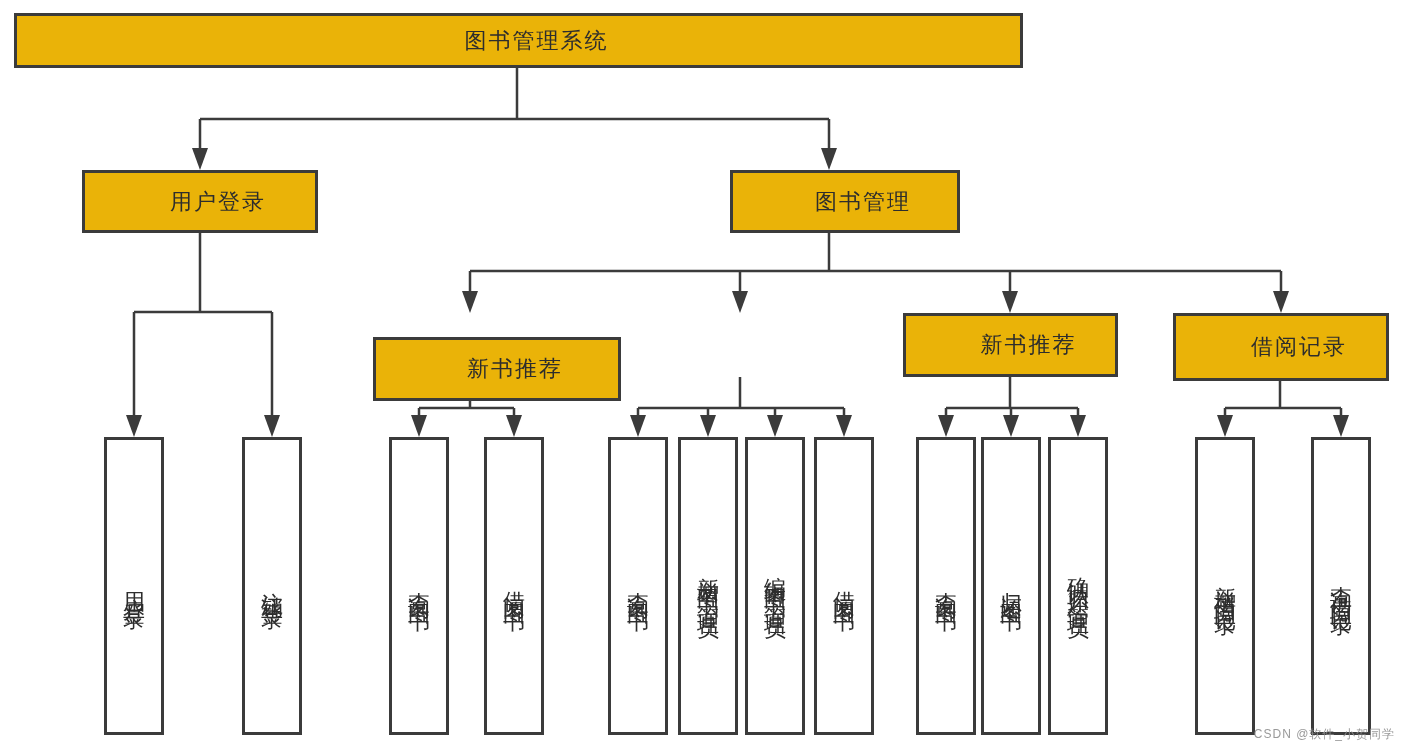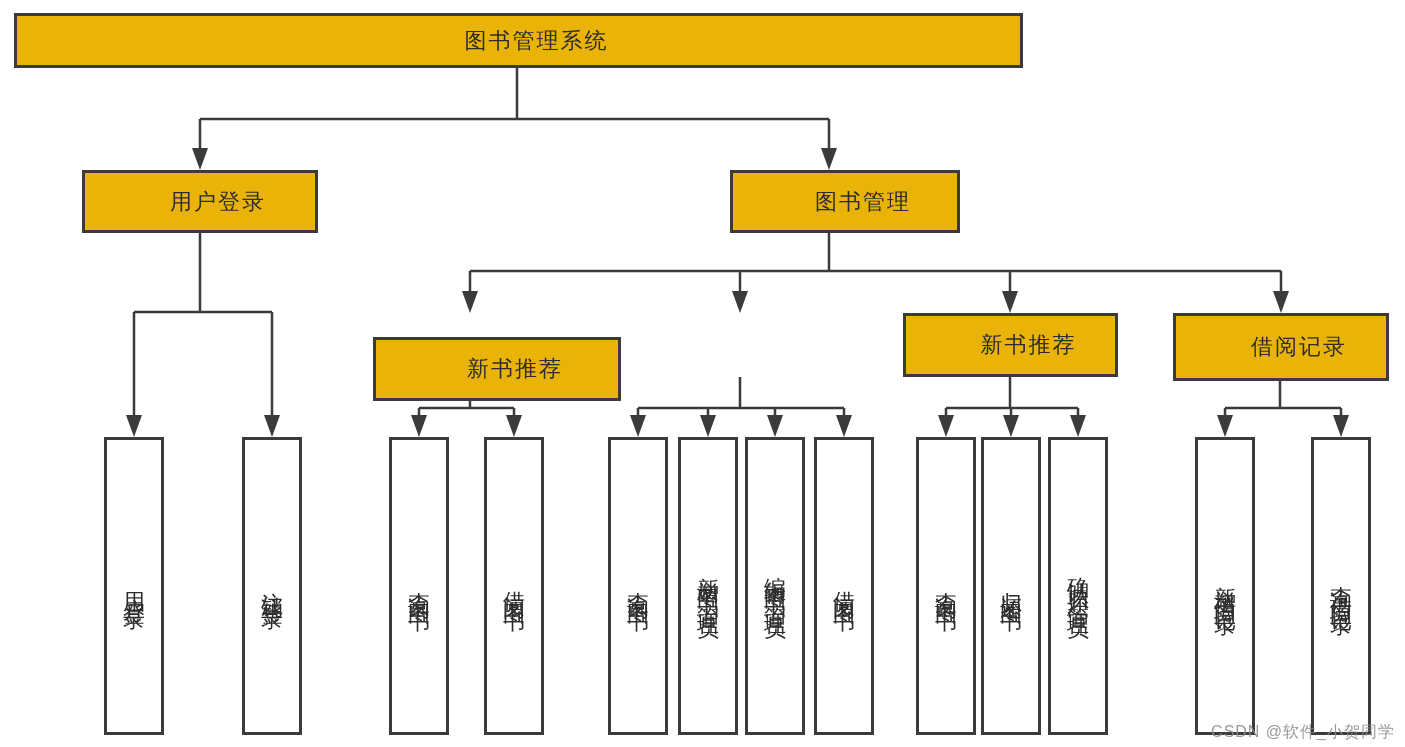--- a/index.html
+++ b/index.html
@@ -39,21 +39,21 @@
   .vtext{
     writing-mode:vertical-lr;
     text-orientation:mixed;
     font-size:22px;line-height:1;
     letter-spacing:6px;
     color:var(--text);
   }
   .watermark{
     position:absolute;
     right:10px;bottom:4px;
-    font-size:16px;
+    font-size:12px;
     color:var(--watermark);
     opacity:.9;
     letter-spacing:1px;
     z-index:5;
     white-space:nowrap;
   }
 </style>
 </head>
 <body>
 

